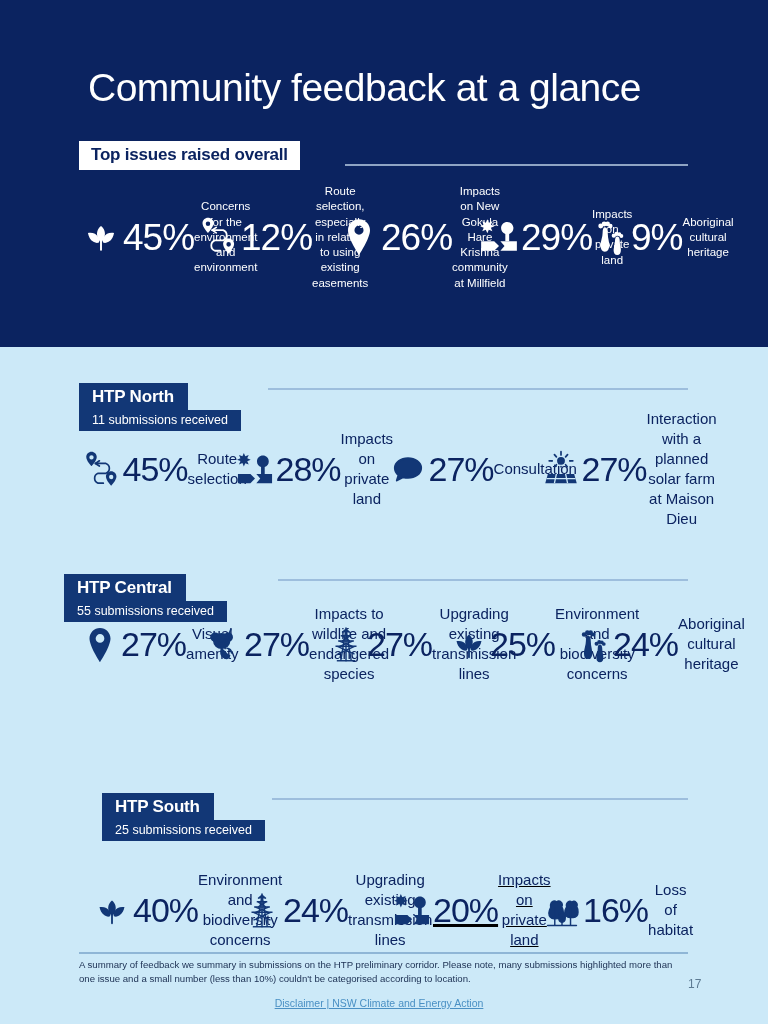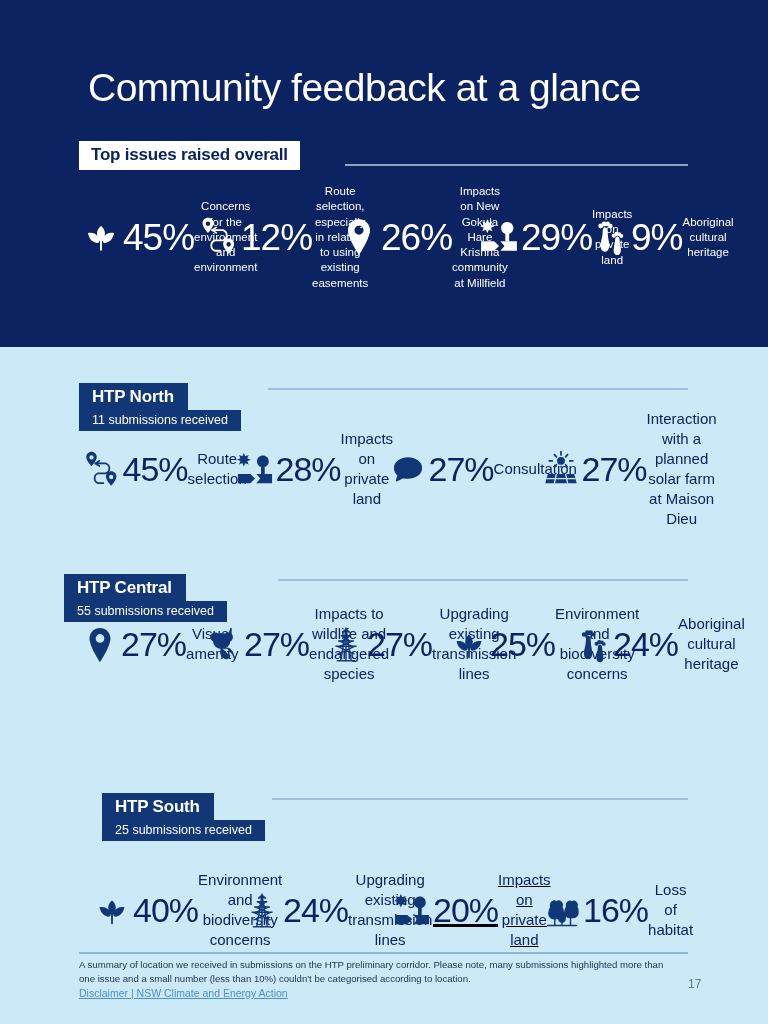--- a/index.html
+++ b/index.html
@@ -65,21 +65,21 @@
     margin-top:-1px;
   }
   .rule-sec{ position:absolute; height:2px; background:#9dbedd; }
 
   
   .foot-rule{ position:absolute; left:79px; top:952px; width:609px; height:2px; background:#8fb6d6; }
   .foot{
     position:absolute; left:79px; top:958px; width:600px;
     font-size:9.6px; line-height:1.42; color:#1b2f52;
   }
-  .foot .link{ color:#4a90c4; display:block; margin-top:1px; font-size:10.5px; }
+  .foot .link{ color:#4a90c4; display:block; margin-top:11px; font-size:10.5px;text-align:center; }
   .pageno{
     position:absolute; left:688px; top:977px; font-size:12px; color:#5d7b93;
   }
   svg{ display:block; }
 </style>
 </head>
 <body>
 
 <div class="page">
 
@@ -391,19 +391,19 @@
             </span>
           </div>
           <div class="pct">16%</div>
           <div class="lbl">Loss of habitat</div>
         </div>
       </div>
     </div>
 
   <div class="foot-rule"></div>
   <div class="foot">
-    <span>A summary of location we received in submissions on the HTP preliminary corridor. Please note, many submissions</span>
+    <span>A summary of feedback we summary in submissions on the HTP preliminary corridor. Please note, many submissions</span>
     <span>highlighted more than one issue and a small number (less than 10%) couldn't be categorised according to location.</span>
     <a class="link" href="#">Disclaimer | NSW Climate and Energy Action</a>
   </div>
   <div class="pageno">17</div>
 
 </div>
 
 </body></html>

